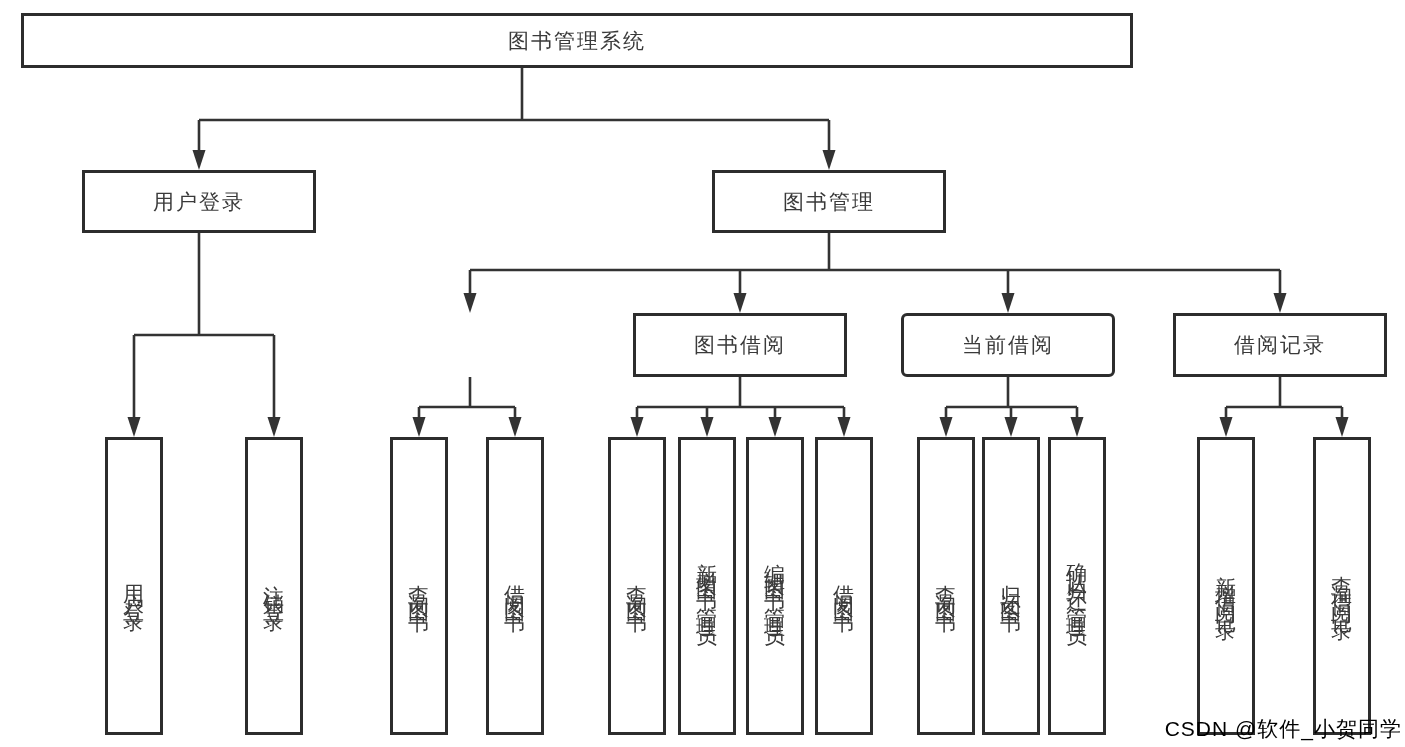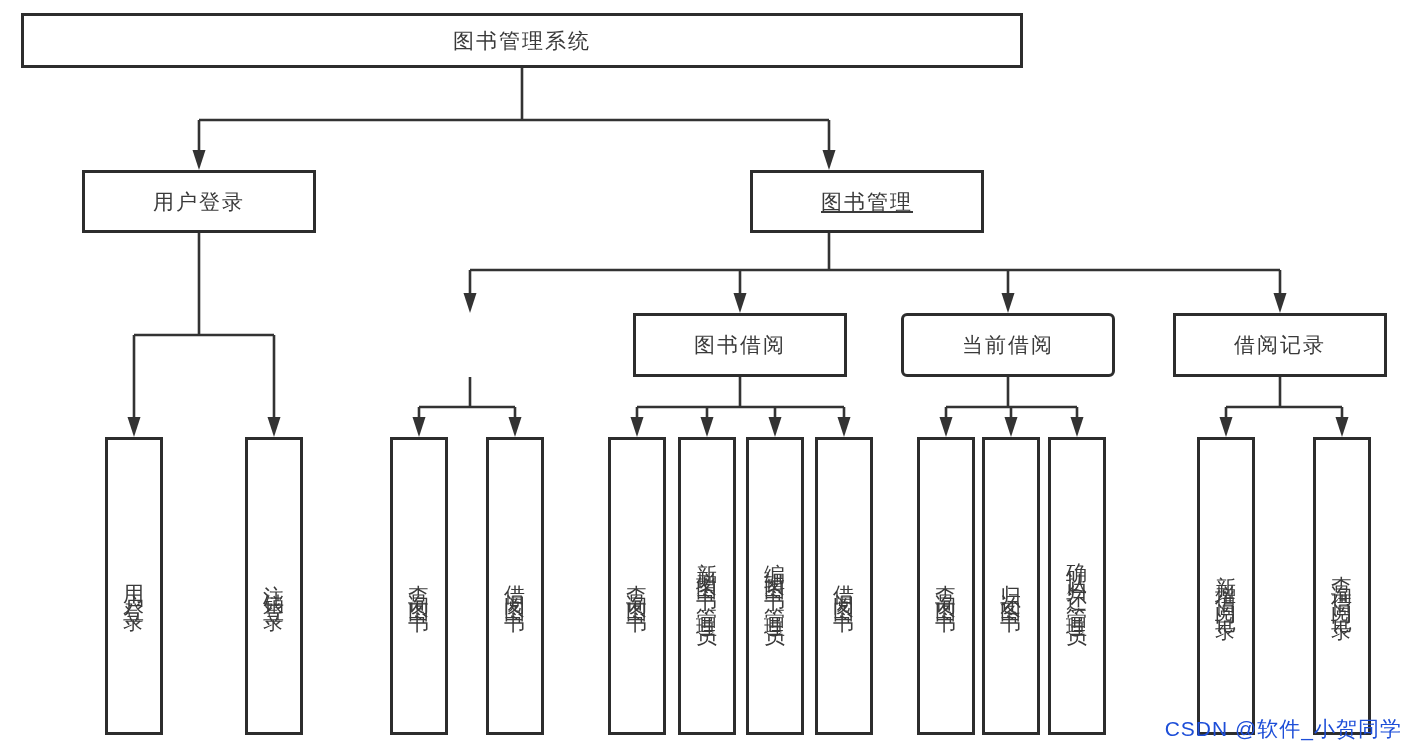--- a/index.html
+++ b/index.html
@@ -22,38 +22,38 @@
     background: #ffffff;
     border: 3px solid #2d2d2d;
     display: flex;
     align-items: center;
     justify-content: center;
     color: #3a3a3a;
     font-size: 21px;
     letter-spacing: 2px;
     white-space: nowrap;
   }
-  .root-node  { left: 21px;  top: 13px;  width: 1002px; height: 55px; }
+  .root-node  { left: 21px;  top: 13px;  width: 1112px; height: 55px; }
   .l2-node    { top: 170px; width: 234px; height: 63px; }
   .l3-node    { top: 313px; width: 214px; height: 64px; }
   .leaf-node  { top: 437px; width: 58px;  height: 298px; padding: 14px 0; }
   .leaf-node .vtext {
     writing-mode: vertical-rl;
     text-orientation: mixed;
     letter-spacing: 9px;
     font-size: 21px;
     line-height: 1;
     max-height: 270px;
   }
   .watermark {
     position: absolute;
     right: 3px;
     bottom: 4px;
     font-size: 21px;
-    color: #1d4ed8;
+    color: #000000;
     letter-spacing: 1px;
     z-index: 5;
   }
 </style>
 </head>
 <body>
 
 <div id="canvas">
 
   <svg id="connectors" viewBox="0 0 1405 747" xmlns="http://www.w3.org/2000/svg">
@@ -96,21 +96,21 @@
     </g>
   </svg>
 
   <div class="node root-node">
     <span>图书管理系统</span>
   </div>
 
   <div class="node l2-node" style="left:82px;">
     <span>用户登录</span>
   </div>
-  <div class="node l2-node" style="left:750px;text-decoration:underline;">
+  <div class="node l2-node" style="left:712px;">
     <span>图书管理</span>
   </div>
 
   <div class="node l3-node" style="left:633px;">
     <span>图书借阅</span>
   </div>
   <div class="node l3-node" style="left:901px;border-radius:6px;">
     <span>当前借阅</span>
   </div>
   <div class="node l3-node" style="left:1173px;">

